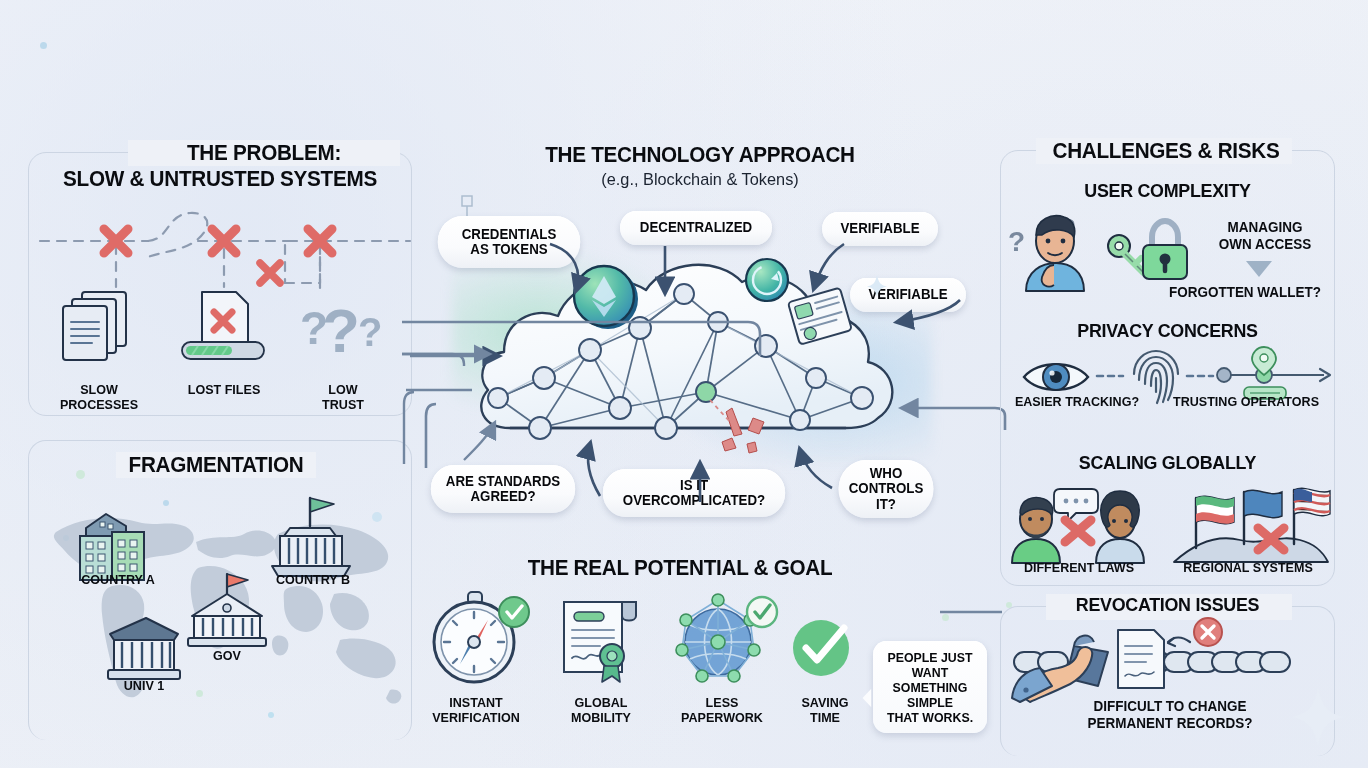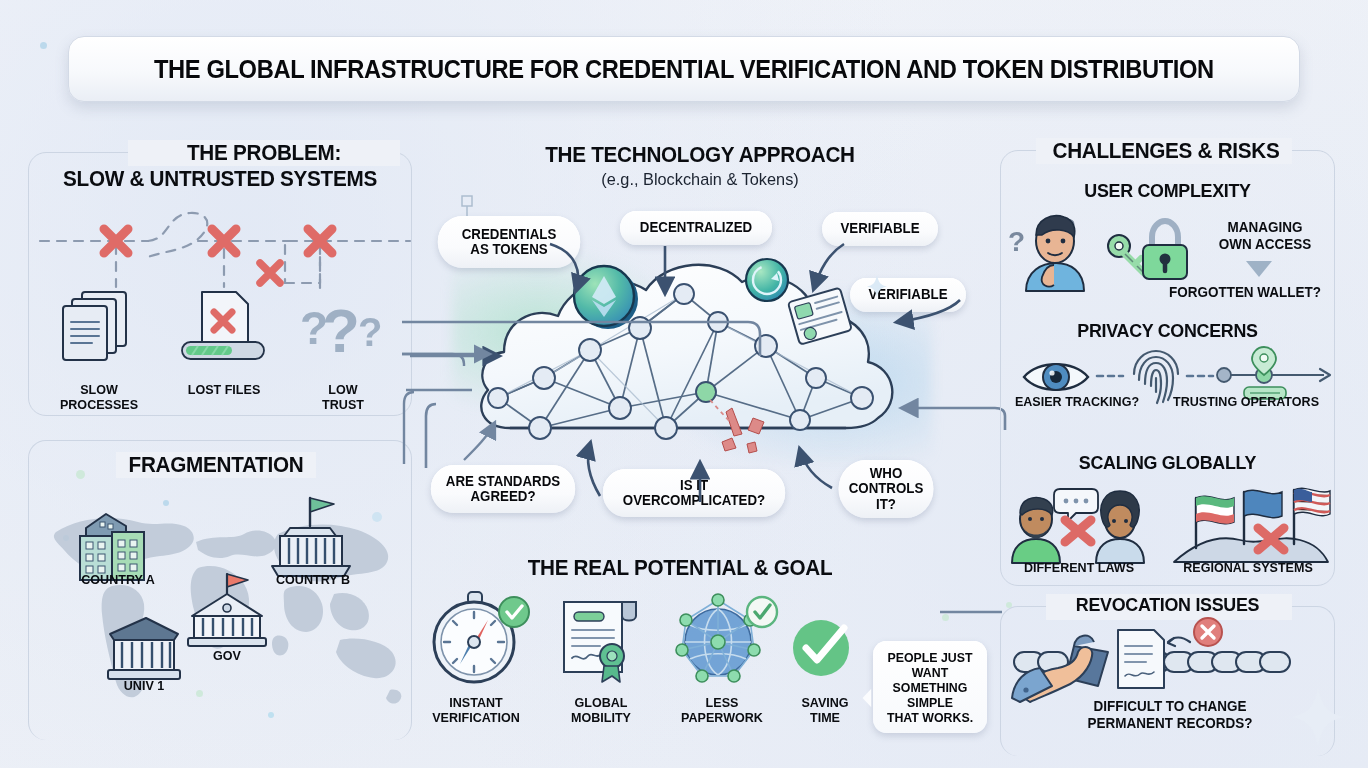--- a/index.html
+++ b/index.html
@@ -82,23 +82,20 @@
   <div class="dot abs" style="left:40px;top:42px;width:7px;height:7px;background:#bcd9ec;"></div>
   <div class="dot abs" style="left:76px;top:470px;width:9px;height:9px;background:#cfe9db;"></div>
   <div class="dot abs" style="left:63px;top:535px;width:6px;height:6px;background:#bfe0f0;"></div>
   <div class="dot abs" style="left:163px;top:500px;width:6px;height:6px;background:#bcd9ec;"></div>
   <div class="dot abs" style="left:372px;top:512px;width:10px;height:10px;background:#cfe4f2;"></div>
   <div class="dot abs" style="left:196px;top:690px;width:7px;height:7px;background:#cfe9db;"></div>
   <div class="dot abs" style="left:268px;top:712px;width:6px;height:6px;background:#bfe0f0;"></div>
   <div class="dot abs" style="left:942px;top:614px;width:7px;height:7px;background:#cfe9db;"></div>
   <div class="dot abs" style="left:1006px;top:602px;width:6px;height:6px;background:#cfe9db;"></div>
 
-  <div class="abs" id="title-bar">
-    <div class="t">THE GLOBAL INFRASTRUCTURE FOR CREDENTIAL VERIFICATION AND TOKEN DISTRIBUTION</div>
-  </div>
 
   <div class="abs panel" id="panel-problem"></div>
 
   <div class="abs mask" style="left:128px;top:140px;width:272px;height:26px;"></div>
   <div class="abs hd h-sec" style="left:128px;top:140px;width:272px;">THE PROBLEM:</div>
   <div class="abs hd h-sec" style="left:28px;top:166px;width:384px;">SLOW &amp; UNTRUSTED SYSTEMS</div>
 
   <svg class="abs" style="left:38px;top:205px;" width="372" height="130" viewBox="0 0 372 130">
     <g stroke="#8d9bb0" stroke-width="2.2" fill="none" stroke-dasharray="9 8" stroke-linecap="round">
       <path d="M2 36 H110"></path>

